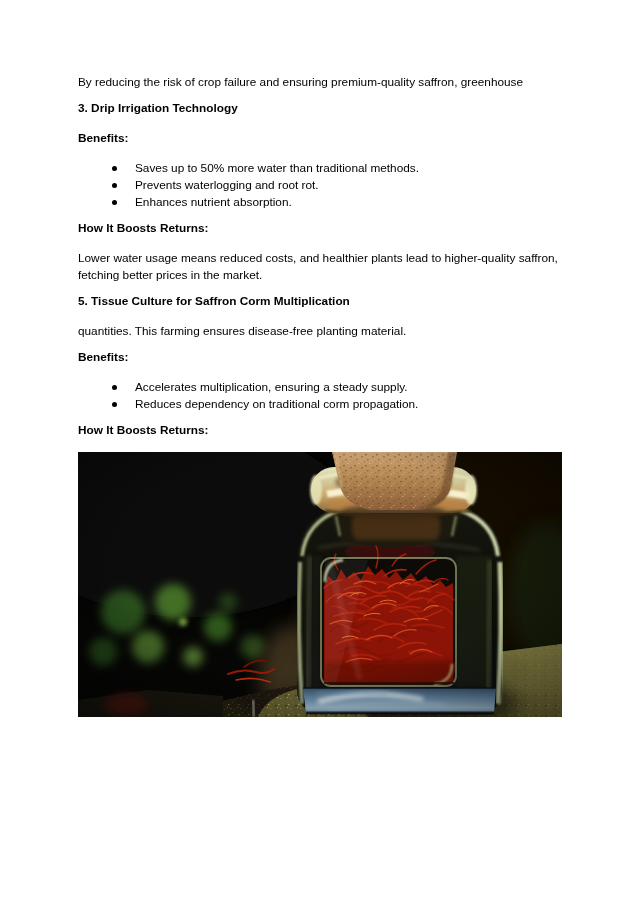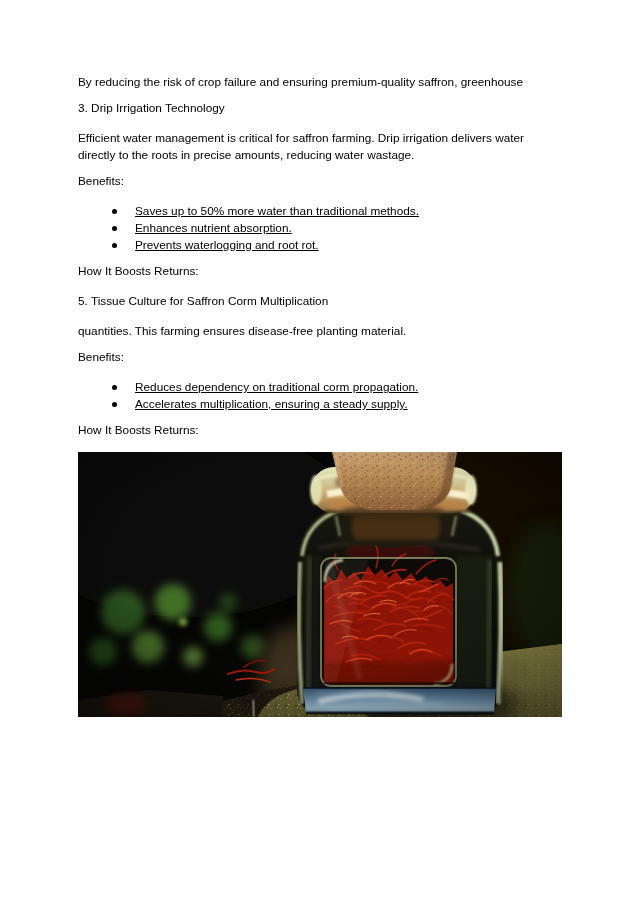--- a/index.html
+++ b/index.html
@@ -9,84 +9,84 @@
     background:#ffffff;
     font-family:"Liberation Sans", sans-serif;
     font-size:11.8px;
     line-height:17px;
     color:#000000;
     overflow:hidden;
   }
   .content{position:absolute;top:74px;left:78px;width:484px;}
   .para{margin:0 0 9px 0;}
   .para .line{white-space:nowrap;}
-  .heading{font-weight:normal;margin:0 0 13px 0;white-space:nowrap;}
+  .heading{font-weight:bold;margin:0 0 13px 0;white-space:nowrap;}
   .blist{margin:0 0 9px 0;}
   .blist .bitem{display:flex;align-items:center;height:17px;}
   .bullet{
     width:5px;height:5px;border-radius:50%;
     background:#000;margin-left:34px;margin-right:18px;flex:0 0 auto;
   }
-  .bitem .line{white-space:nowrap;text-decoration:underline;}
+  .bitem .line{white-space:nowrap;}
   figure.photo{margin:0;width:484px;height:265px;line-height:0;}
   figure.photo svg{display:block;}
 </style>
 </head>
 <body>
 
 <div class="page">
   <div class="content">
 
     <div class="para">
       <div class="line">By reducing the risk of crop failure and ensuring premium-quality saffron, greenhouse</div>
     </div>
 
     <div class="heading">3. Drip Irrigation Technology</div>
 
+
+    <div class="heading">Benefits:</div>
+
+    <div class="blist">
+      <div class="bitem">
+        <span class="bullet"></span>
+        <span class="line">Saves up to 50% more water than traditional methods.</span>
+      </div>
+      <div class="bitem">
+        <span class="bullet"></span>
+        <span class="line">Prevents waterlogging and root rot.</span>
+      </div>
+      <div class="bitem">
+        <span class="bullet"></span>
+        <span class="line">Enhances nutrient absorption.</span>
+      </div>
+    </div>
+
+    <div class="heading">How It Boosts Returns:</div>
+
     <div class="para">
-      <div class="line">Efficient water management is critical for saffron farming. Drip irrigation delivers water</div>
-      <div class="line">directly to the roots in precise amounts, reducing water wastage.</div>
-    </div>
-
-    <div class="heading">Benefits:</div>
-
-    <div class="blist">
-      <div class="bitem">
-        <span class="bullet"></span>
-        <span class="line">Saves up to 50% more water than traditional methods.</span>
-      </div>
-      <div class="bitem">
-        <span class="bullet"></span>
-        <span class="line">Enhances nutrient absorption.</span>
-      </div>
-      <div class="bitem">
-        <span class="bullet"></span>
-        <span class="line">Prevents waterlogging and root rot.</span>
-      </div>
-    </div>
-
-    <div class="heading">How It Boosts Returns:</div>
-
+      <div class="line">Lower water usage means reduced costs, and healthier plants lead to higher-quality saffron,</div>
+      <div class="line">fetching better prices in the market.</div>
+    </div>
 
     <div class="heading">5. Tissue Culture for Saffron Corm Multiplication</div>
 
     <div class="para">
       <div class="line">quantities. This farming ensures disease-free planting material.</div>
     </div>
 
     <div class="heading">Benefits:</div>
 
     <div class="blist">
       <div class="bitem">
         <span class="bullet"></span>
+        <span class="line">Accelerates multiplication, ensuring a steady supply.</span>
+      </div>
+      <div class="bitem">
+        <span class="bullet"></span>
         <span class="line">Reduces dependency on traditional corm propagation.</span>
-      </div>
-      <div class="bitem">
-        <span class="bullet"></span>
-        <span class="line">Accelerates multiplication, ensuring a steady supply.</span>
       </div>
     </div>
 
     <div class="heading">How It Boosts Returns:</div>
 
     <figure class="photo" role="img" aria-label="Close-up photo of a small square glass jar with a cork stopper, filled with red saffron threads, standing on a sunlit mossy rock against a dark background with green bokeh">
       <svg width="484" height="265" viewBox="0 0 484 265" xmlns="http://www.w3.org/2000/svg">
         <defs>
           <filter id="sv-b1" x="-60%" y="-60%" width="220%" height="220%">
               <feGaussianBlur stdDeviation="1"></feGaussianBlur>

